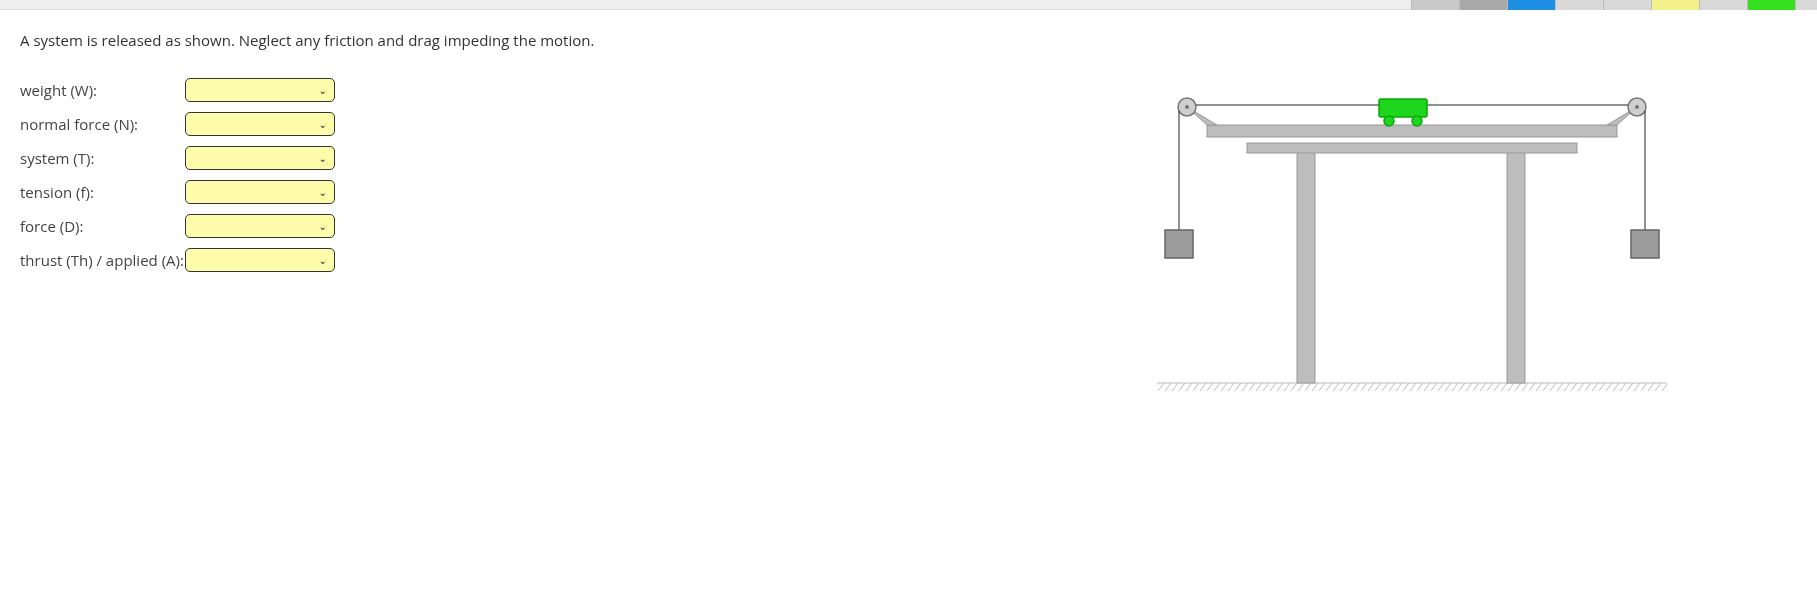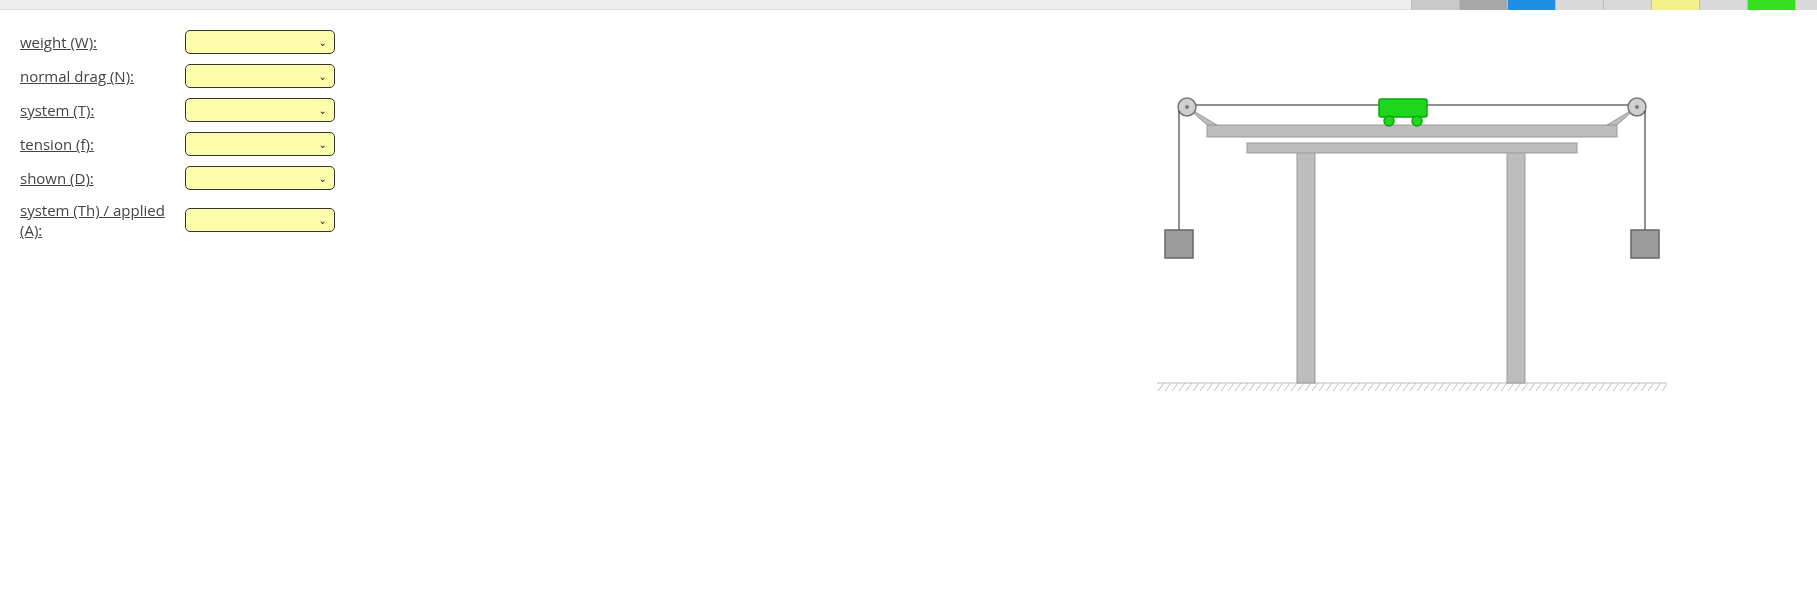--- a/index.html
+++ b/index.html
@@ -42,21 +42,20 @@
       color: #333;
     }
     .form-rows {
       display: grid;
       grid-template-columns: 165px 150px;
       row-gap: 10px;
       align-items: center;
     }
     .form-label {
       color: #444;
-      text-decoration: underline;
     }
     .select-wrap {
       position: relative;
       width: 150px;
       height: 24px;
     }
     select.force-select {
       width: 100%;
       height: 24px;
       background: #fdfcaa;
@@ -103,32 +102,33 @@
       <div class="tab" style="width: 48px; background: rgb(217, 217, 217);"></div>
       <div class="tab" style="width: 48px; background: rgb(244, 240, 138);"></div>
       <div class="tab" style="width: 48px; background: rgb(217, 217, 217);"></div>
       <div class="tab" style="width: 48px; background: rgb(53, 224, 31);"></div>
       <div class="tab" style="width: 22px; background: rgb(217, 217, 217);"></div>
     </div>
 </div>
 
 <div class="content">
   <div class="left-panel">
+    <p class="prompt">A system is released as shown. Neglect any friction and drag impeding the motion.</p>
     <div class="form-rows" id="form-rows">
         <div class="form-label">weight (W):</div>
         <div class="select-wrap"><select class="force-select"><option></option></select><span class="select-caret">⌄</span></div>
-        <div class="form-label">normal drag (N):</div>
+        <div class="form-label">normal force (N):</div>
         <div class="select-wrap"><select class="force-select"><option></option></select><span class="select-caret">⌄</span></div>
         <div class="form-label">system (T):</div>
         <div class="select-wrap"><select class="force-select"><option></option></select><span class="select-caret">⌄</span></div>
         <div class="form-label">tension (f):</div>
         <div class="select-wrap"><select class="force-select"><option></option></select><span class="select-caret">⌄</span></div>
-        <div class="form-label">shown (D):</div>
-        <div class="select-wrap"><select class="force-select"><option></option></select><span class="select-caret">⌄</span></div>
-        <div class="form-label">system (Th) / applied (A):</div>
+        <div class="form-label">force (D):</div>
+        <div class="select-wrap"><select class="force-select"><option></option></select><span class="select-caret">⌄</span></div>
+        <div class="form-label">thrust (Th) / applied (A):</div>
         <div class="select-wrap"><select class="force-select"><option></option></select><span class="select-caret">⌄</span></div>
       </div>
   </div>
   <div class="right-panel">
     <svg class="diagram" viewBox="0 0 510 300">
 
       <g id="ground">
           <line x1="0" y1="288" x2="510" y2="288" stroke="#bcbcbc" stroke-width="1"></line>
           <line x1="-6" y1="296" x2="0" y2="288" stroke="#bcbcbc" stroke-width="1"></line>
           <line x1="1" y1="296" x2="7" y2="288" stroke="#bcbcbc" stroke-width="1"></line>

